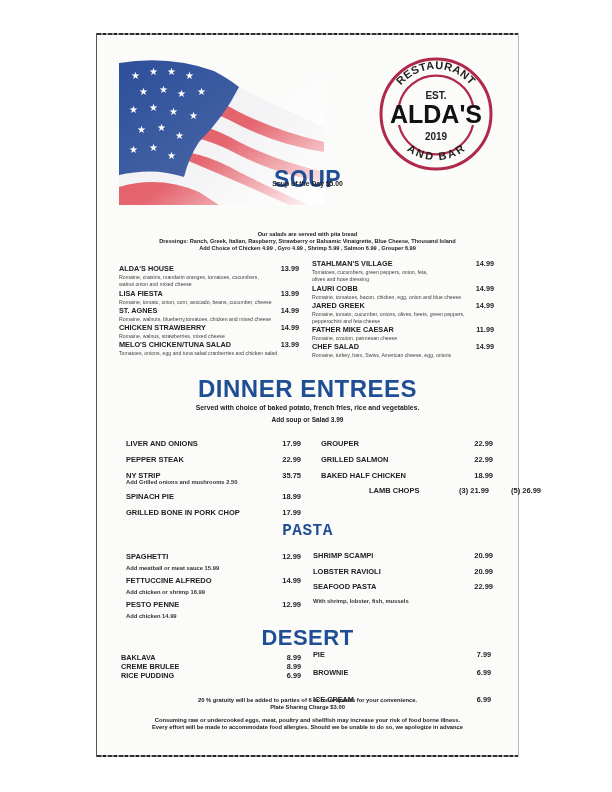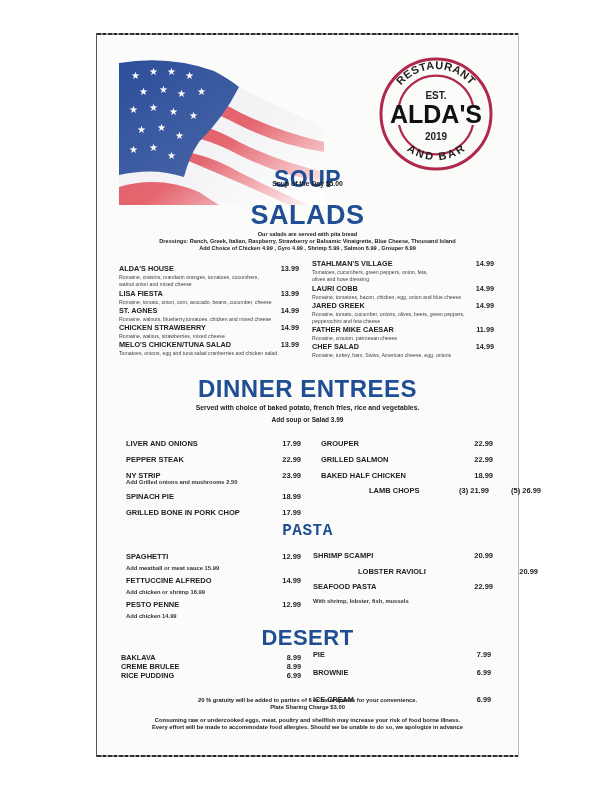--- a/index.html
+++ b/index.html
@@ -84,21 +84,20 @@
     <text x="59" y="68" text-anchor="middle" font-family="Liberation Sans, sans-serif" font-size="25" font-weight="bold" fill="#111">ALDA'S</text>
     <text x="59" y="85" text-anchor="middle" font-family="Liberation Sans, sans-serif" font-size="10" font-weight="bold" fill="#222">2019</text>
     <text font-family="Liberation Sans, sans-serif" font-size="11" font-weight="bold" fill="#222" letter-spacing="0.5">
       <textPath href="#arcBot" startOffset="50%" text-anchor="middle" dominant-baseline="hanging">AND BAR</textPath>
     </text>
   </svg>
 
   <div class="h" style="top:120px;font-size:23px;margin-top:13px;">SOUP</div>
   <div class="sub" style="top:147px;font-size:6.8px;">Soup of the Day $5.00</div>
 
-  <div class="h" style="top:167px;font-size:27px;">SALADS</div>
   <div class="sub" style="top:198px;font-size:5.6px;">Our salads are served with pita bread</div>
   <div class="sub" style="top:205px;font-size:5.6px;">Dressings: Ranch, Greek, Italian, Raspberry, Strawberry or Balsamic Vinaigrette, Blue Cheese, Thousand Island</div>
   <div class="sub" style="top:212px;font-size:5.6px;">Add Choice of Chicken 4.99 , Gyro 4.99 , Shrimp 5.99 , Salmon 6.99 , Grouper 6.99</div>
 
   <div class="row" style="left:22px;width:180px;top:231px;font-size:7.3px;">
       <span>ALDA'S HOUSE</span>
       <span>13.99</span>
     </div>
   <div class="desc" style="left:22px;top:241px;">
       <div>Romaine, craisins, mandarin oranges, tomatoes, cucumbers,</div>
@@ -164,21 +163,21 @@
   <div class="row" style="left:29px;width:175px;top:406px;font-size:7.5px;">
       <span>LIVER AND ONIONS</span>
       <span>17.99</span>
     </div>
   <div class="row" style="left:29px;width:175px;top:422px;font-size:7.5px;">
       <span>PEPPER STEAK</span>
       <span>22.99</span>
     </div>
   <div class="row" style="left:29px;width:175px;top:438px;font-size:7.5px;">
       <span>NY STRIP</span>
-      <span>23.99</span>
+      <span>35.75</span>
     </div>
   <div class="note" style="left:29px;top:446px;font-size:5.8px;">Add Grilled onions and mushrooms 2.50</div>
   <div class="row" style="left:29px;width:175px;top:459px;font-size:7.5px;text-align:right;">
       <span>SPINACH PIE</span>
       <span>18.99</span>
     </div>
   <div class="row" style="left:29px;width:175px;top:475px;font-size:7.5px;">
       <span>GRILLED BONE IN PORK CHOP</span>
       <span>17.99</span>
     </div>
@@ -216,21 +215,21 @@
   <div class="row" style="left:29px;width:175px;top:567px;font-size:7.5px;">
       <span>PESTO PENNE</span>
       <span>12.99</span>
     </div>
   <div class="note" style="left:29px;top:580px;font-size:5.8px;">Add chicken 14.99</div>
 
   <div class="row" style="left:216px;width:180px;top:518px;font-size:7.5px;">
       <span>SHRIMP SCAMPI</span>
       <span>20.99</span>
     </div>
-  <div class="row" style="left:216px;width:180px;top:534px;font-size:7.5px;margin-left:45px;">
+  <div class="row" style="left:216px;width:180px;top:534px;font-size:7.5px;">
       <span>LOBSTER RAVIOLI</span>
       <span>20.99</span>
     </div>
   <div class="row" style="left:216px;width:180px;top:549px;font-size:7.5px;">
       <span>SEAFOOD PASTA</span>
       <span>22.99</span>
     </div>
   <div class="note" style="left:216px;top:565px;font-size:5.8px;">With shrimp, lobster, fish, mussels</div>
 
   <div class="h" style="top:592px;font-size:22px;">DESERT</div>

